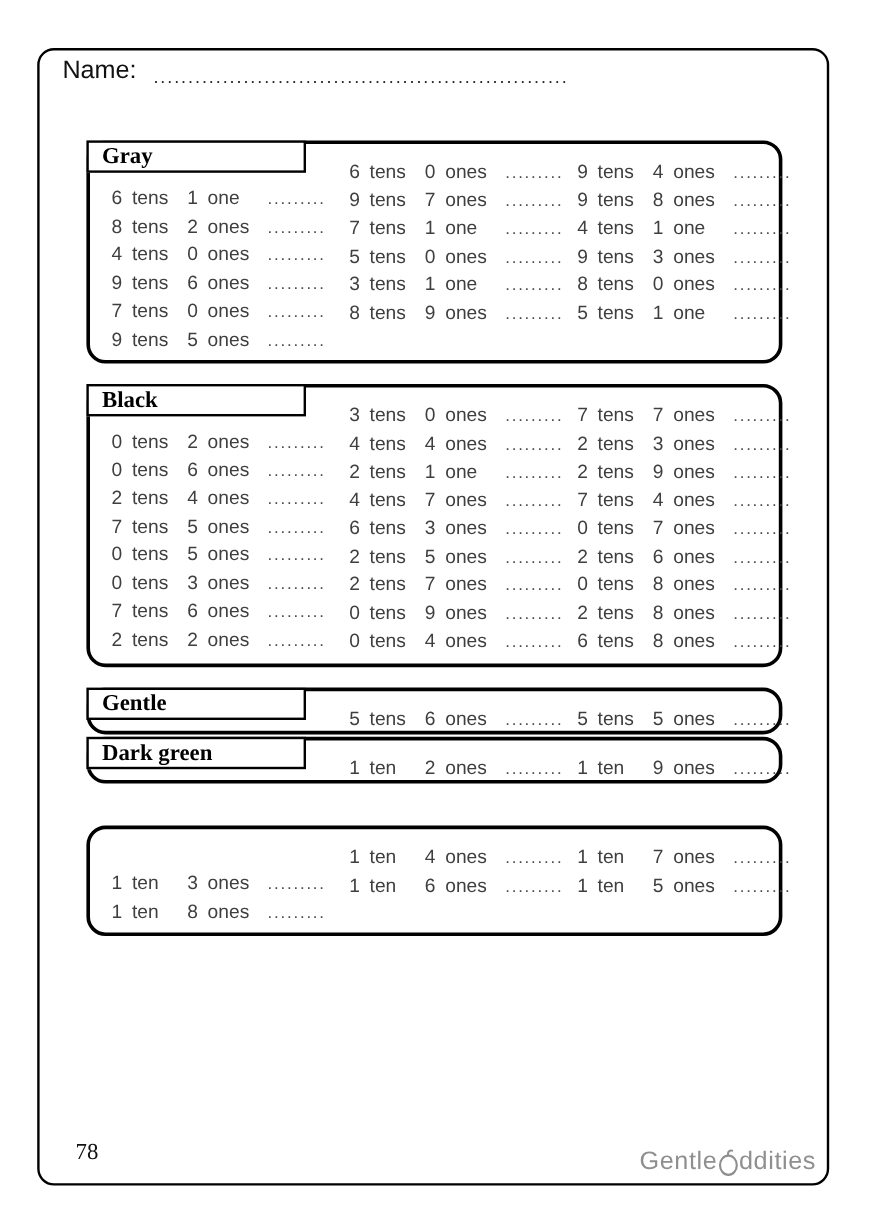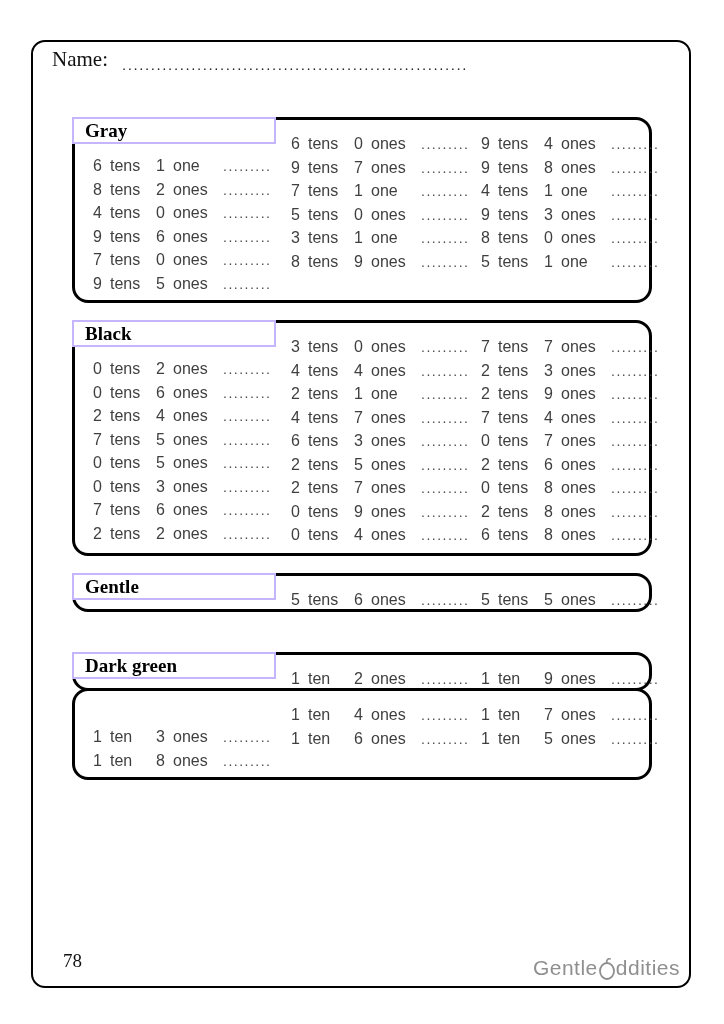--- a/index.html
+++ b/index.html
@@ -7,27 +7,27 @@
         font-family:"Liberation Sans",sans-serif;overflow:hidden;}
   .frame{position:absolute;left:31px;top:40px;width:660px;height:948px;
          border:2.5px solid #000;border-radius:14px;box-sizing:border-box;}
   .badges{position:absolute;top:34px;right:33px;display:flex;z-index:3;}
   .badge{box-sizing:border-box;height:25px;border:2.5px solid #000;background:#fff;
          display:flex;align-items:center;padding:0 8px;font-weight:700;font-size:15px;
          color:#000;margin-left:-2.5px;letter-spacing:0.3px;}
   .badge:first-child{margin-left:0;}
   .badge.inv{background:#000;color:#fff;}
   .name-row{position:absolute;left:52px;top:47px;display:flex;align-items:baseline;}
-  .name-label{font-family:Liberation Serif, serif;font-size:21px;color:#111;}
+  .name-label{font-family:Liberation Sans, sans-serif;font-size:21px;color:#111;}
   .name-dots{margin-left:14px;font-size:15px;letter-spacing:1.6px;color:#222;
              position:relative;top:4px;white-space:nowrap;}
   .box{position:absolute;left:72px;width:580px;border:3px solid #000;border-radius:16px;
        background:#fff;box-sizing:border-box;}
-  .title-box{position:absolute;top:-3px;left:-3px;width:204px;height:27px;box-sizing:border-box;
-       border:2px solid #c4b5fd;background:#fff;display:flex;align-items:center;padding-left:11px;
+  .title-box{position:absolute;top:-3px;left:-3px;width:183px;height:27px;box-sizing:border-box;
+       border:2px solid #000000;background:#fff;display:flex;align-items:center;padding-left:11px;
        font-family:"Liberation Serif",serif;font-weight:700;font-size:19px;color:#000;z-index:2;}
   .col{position:absolute;}
   .prow{height:23.5px;display:flex;align-items:baseline;font-size:16px;color:#3f3f3f;
         white-space:nowrap;}
   .prow .n{display:inline-block;width:17px;}
   .prow .w1{display:inline-block;width:46px;}
   .prow .w2{display:inline-block;width:50px;}
   .prow .dots{font-size:14px;letter-spacing:1.5px;color:#4a4a4a;}
   .page-number{position:absolute;left:63px;top:950px;font-family:"Liberation Serif",serif;
         font-size:19px;color:#111;}
@@ -389,21 +389,21 @@
         <div class="col" style="left: 406px; top: 15px;">
           <div class="prow">
             <span class="n">5</span>
             <span class="w1">tens</span>
             <span class="n">5</span>
             <span class="w2">ones</span>
             <span class="dots">.........</span>
           </div>
         </div>
       </div>
-      <div class="box" style="top: 652px; height: 39px;">
+      <div class="box" style="top: 614px; height: 39px;">
         <div class="title-box">Dark green</div>
         <div class="col" style="left: 216px; top: 15px;">
           <div class="prow">
             <span class="n">1</span>
             <span class="w1">ten</span>
             <span class="n">2</span>
             <span class="w2">ones</span>
             <span class="dots">.........</span>
           </div>
         </div>

